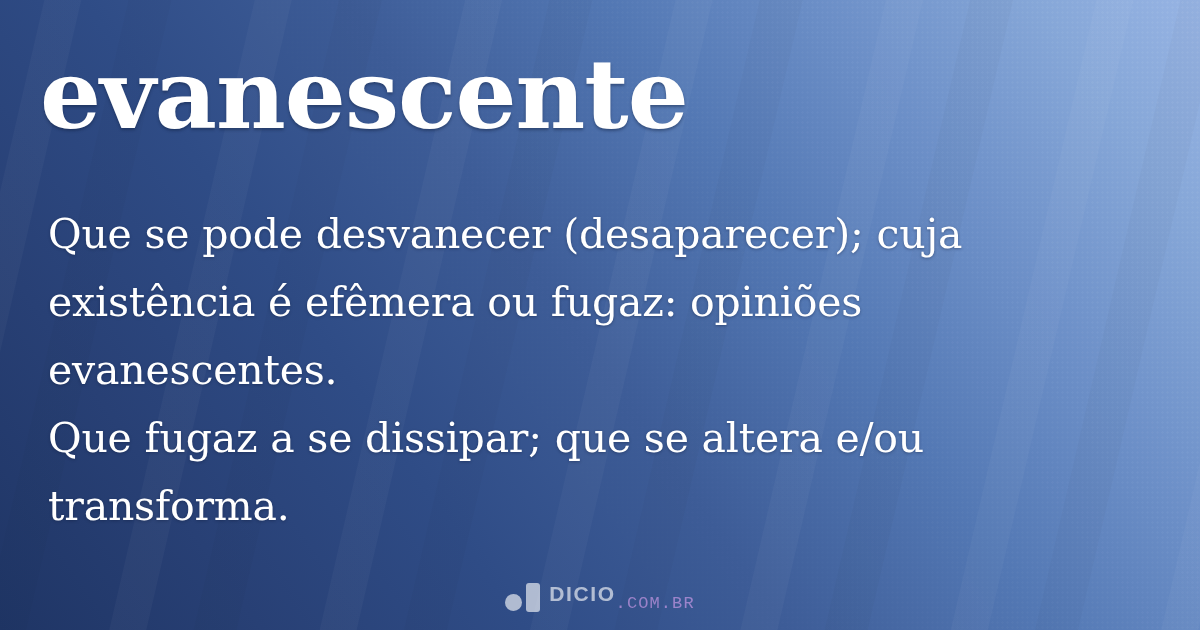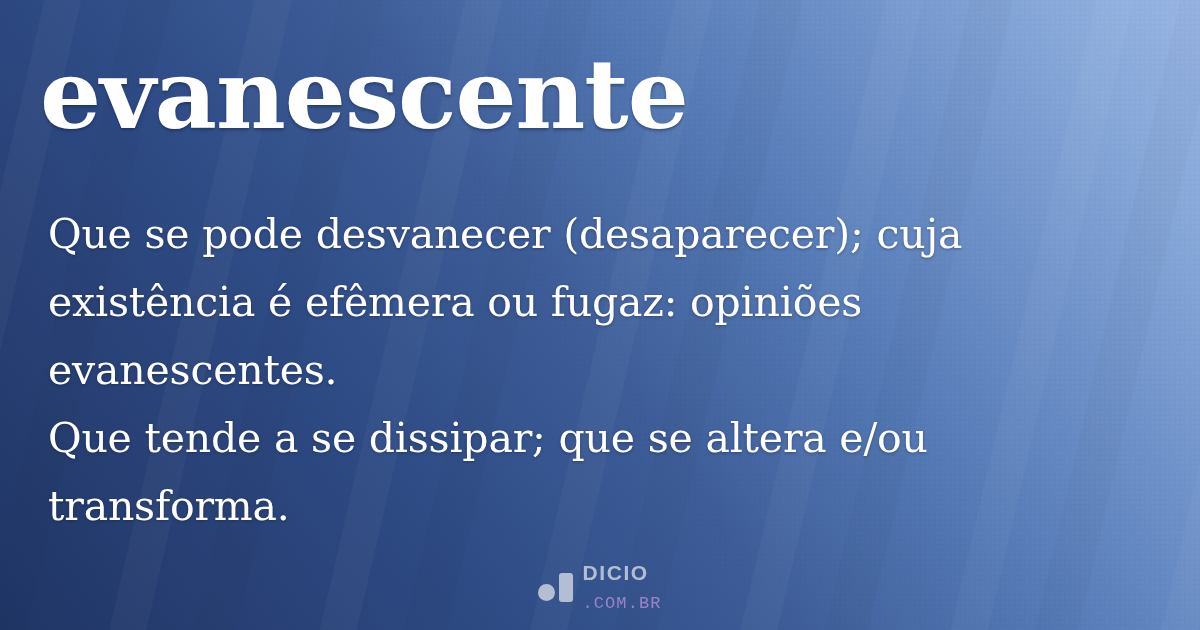--- a/index.html
+++ b/index.html
@@ -119,21 +119,21 @@
     margin-bottom:1px;
   }
   .logo-bar {
     width:14px; height:29px;
     border-radius:3px;
     background:#ffffff;
   }
 
   .logo-text {
     display:flex;
-    flex-direction:column;
+    flex-direction:row;
     line-height:1;
   }
   .logo-name {
     font-family:"Liberation Sans", sans-serif;
     font-weight:700;
     font-size:21px;
     letter-spacing:1.6px;
     color:#ffffff;
   }
   .logo-tld {
@@ -154,21 +154,21 @@
   <div class="bg-base"></div>
   <div class="bg-streaks"></div>
   <div class="bg-dots"></div>
 
   <div class="content">
 
     <h1 id="word">evanescente</h1>
 
     <div id="definitions">
       <p class="definition">Que se pode desvanecer (desaparecer); cuja existência é efêmera ou fugaz: opiniões evanescentes.</p>
-      <p class="definition">Que tende a se dissipar; que se altera e/ou transforma.</p>
+      <p class="definition">Que fugaz a se dissipar; que se altera e/ou transforma.</p>
     </div>
 
     <div id="logo">
       <div class="logo-mark">
         <span class="logo-dot"></span>
         <span class="logo-bar"></span>
       </div>
       <div class="logo-text">
         <span class="logo-name">DICIO</span>
         <span class="logo-tld">.COM.BR</span>

